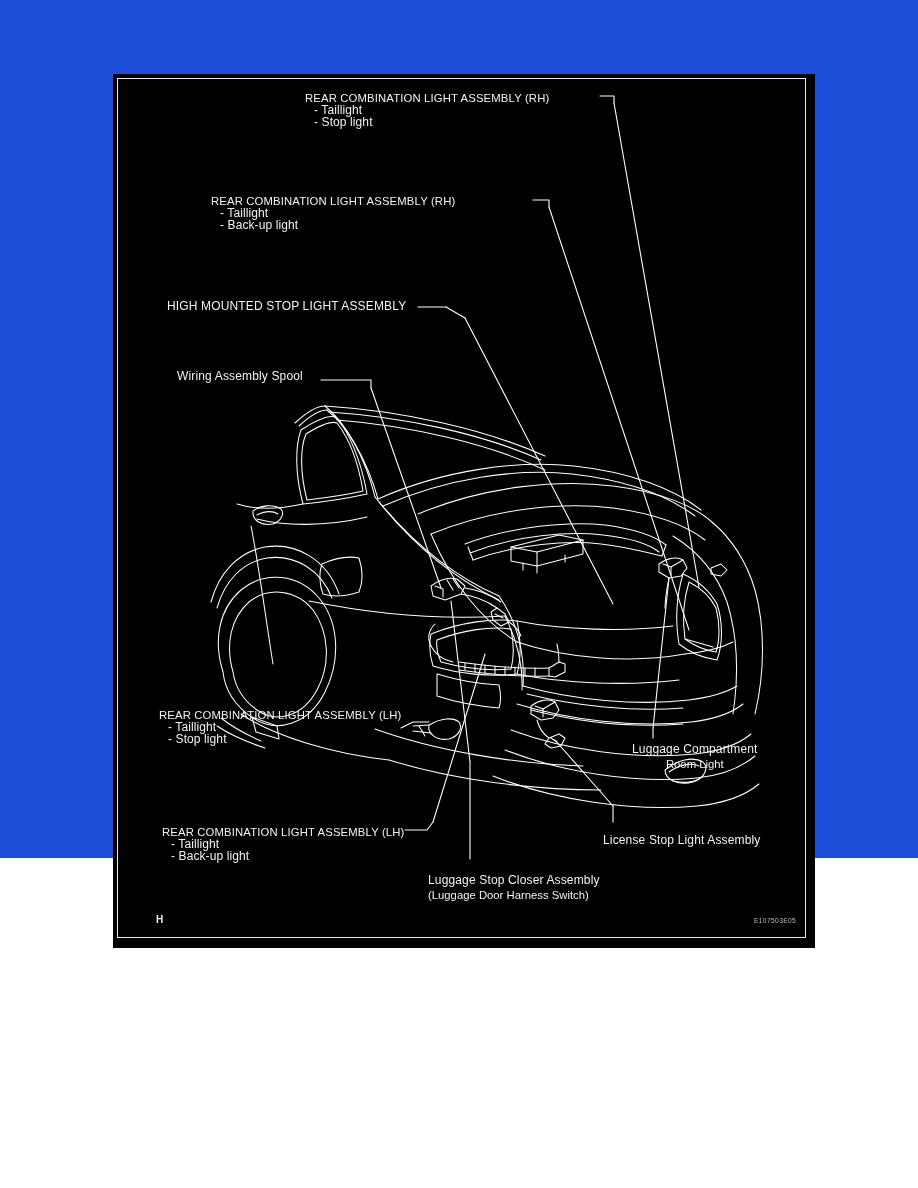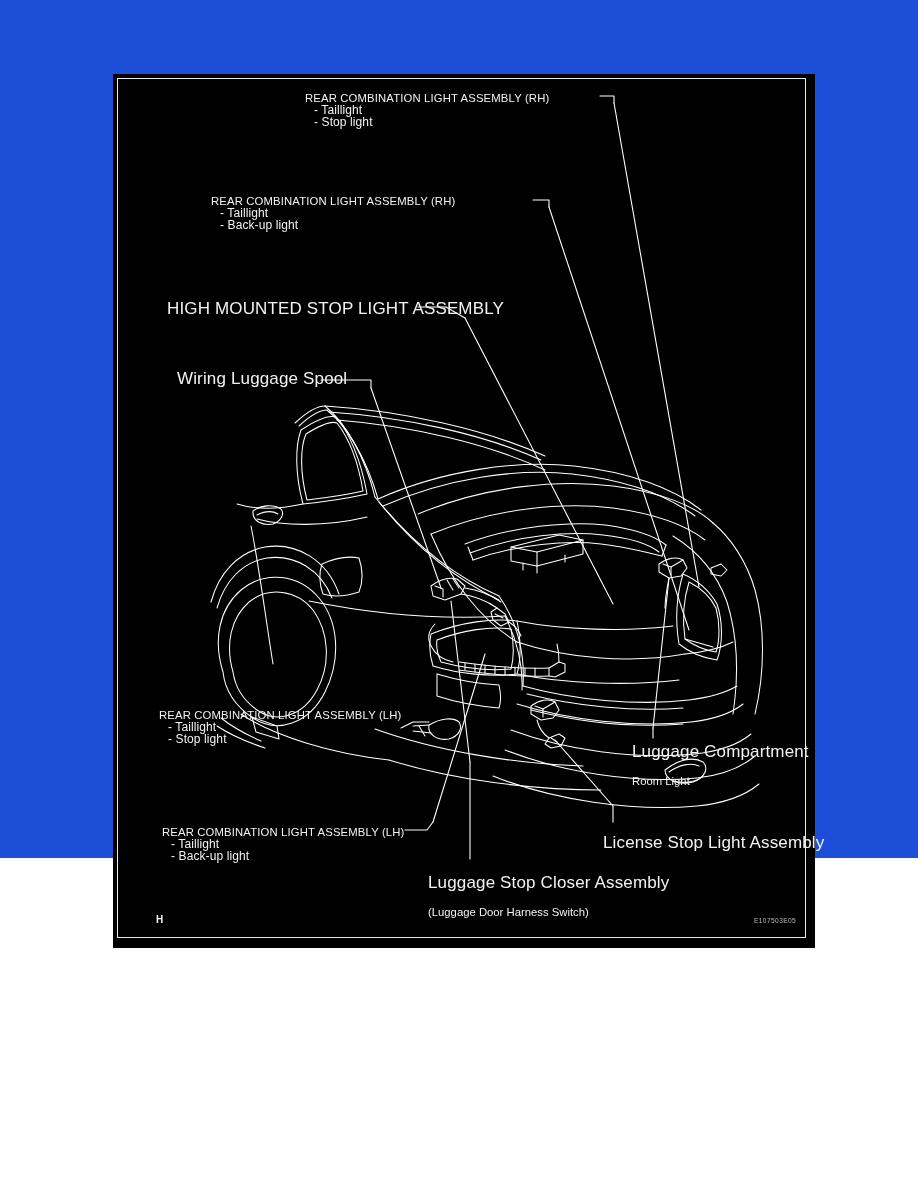--- a/index.html
+++ b/index.html
@@ -21,22 +21,22 @@
   }
 
   
   #art{position:absolute;left:0;top:0;width:702px;height:874px;}
 
   
   .callout{position:absolute;color:#f2f2f2;white-space:nowrap;line-height:1.0;}
   .callout .head{font-size:11.2px;letter-spacing:0.15px;display:block;}
   .callout .sub{font-size:12px;letter-spacing:0.1px;display:block;margin-left:9px;}
   .callout.mixed .head{font-size:11.3px;}
-  .callout.plain .head{font-size:17px;}
-  .callout .line2{font-size:11.3px;display:block;margin-top:16px;}
+  .callout.plain .head{font-size:12px;}
+  .callout .line2{font-size:11.3px;display:block;margin-top:4px;}
 
   #corner-h{position:absolute;left:43px;top:840px;color:#f2f2f2;font-size:10px;font-weight:bold;letter-spacing:.5px;}
   #fig-code{position:absolute;left:641px;top:843px;color:#bdbdbd;font-size:6.6px;letter-spacing:.4px;font-family:"Liberation Sans",sans-serif;}
 </style>
 </head>
 <body>
 
 <div id="page">
 
   <div id="panel">
@@ -228,36 +228,36 @@
       <span class="head">REAR COMBINATION LIGHT ASSEMBLY (RH)</span>
       <span class="sub">- Taillight</span>
       <span class="sub">- Back-up light</span>
     </div>
 
     <div class="callout plain" style="left:54px;top:226px;">
       <span class="head">HIGH MOUNTED STOP LIGHT ASSEMBLY</span>
     </div>
 
     <div class="callout plain" style="left:64px;top:296px;">
-      <span class="head">Wiring Luggage Spool</span>
+      <span class="head">Wiring Assembly Spool</span>
     </div>
 
     <div class="callout mixed" style="left:46px;top:636px;">
       <span class="head">REAR COMBINATION LIGHT ASSEMBLY (LH)</span>
       <span class="sub">- Taillight</span>
       <span class="sub">- Stop light</span>
     </div>
 
     <div class="callout mixed" style="left:49px;top:753px;">
       <span class="head">REAR COMBINATION LIGHT ASSEMBLY (LH)</span>
       <span class="sub">- Taillight</span>
       <span class="sub">- Back-up light</span>
     </div>
 
-    <div class="callout plain" style="left:519px;top:669px;">
+    <div class="callout plain" style="left:519px;top:669px;text-align:center;">
       <span class="head">Luggage Compartment</span>
       <span class="line2">Room Light</span>
     </div>
 
     <div class="callout plain" style="left:490px;top:760px;">
       <span class="head">License Stop Light Assembly</span>
     </div>
 
     <div class="callout plain" style="left:315px;top:800px;">
       <span class="head">Luggage  Stop Closer Assembly</span>

